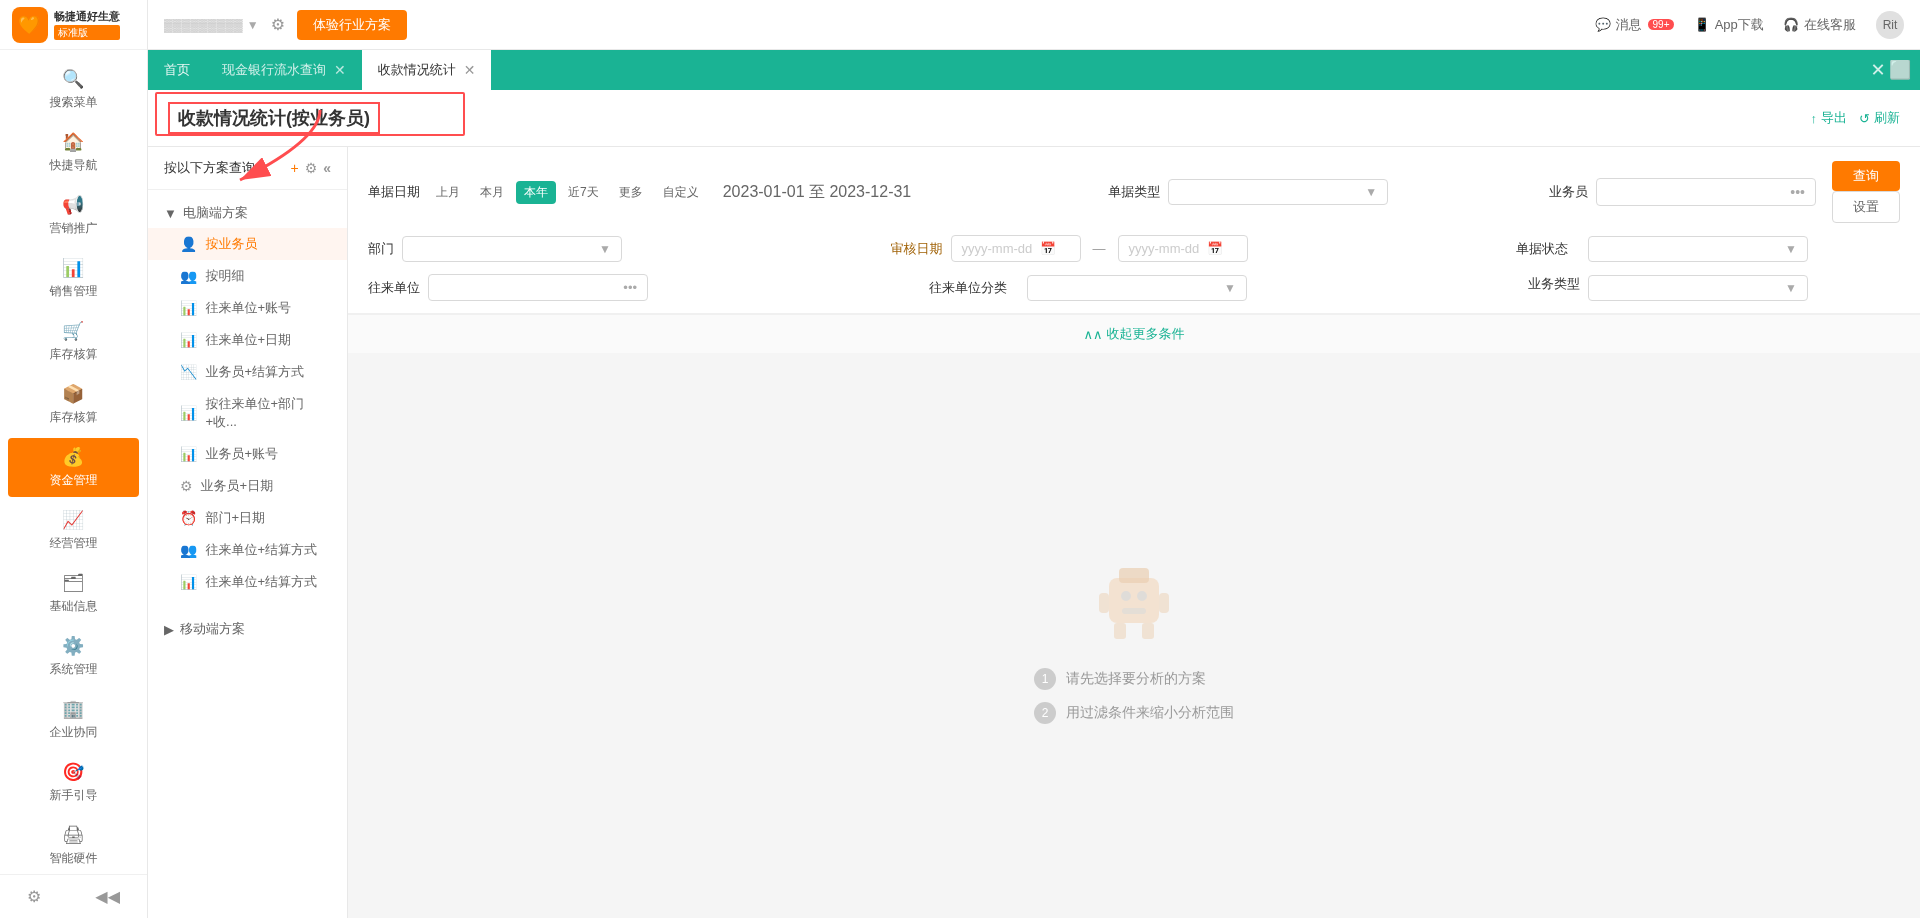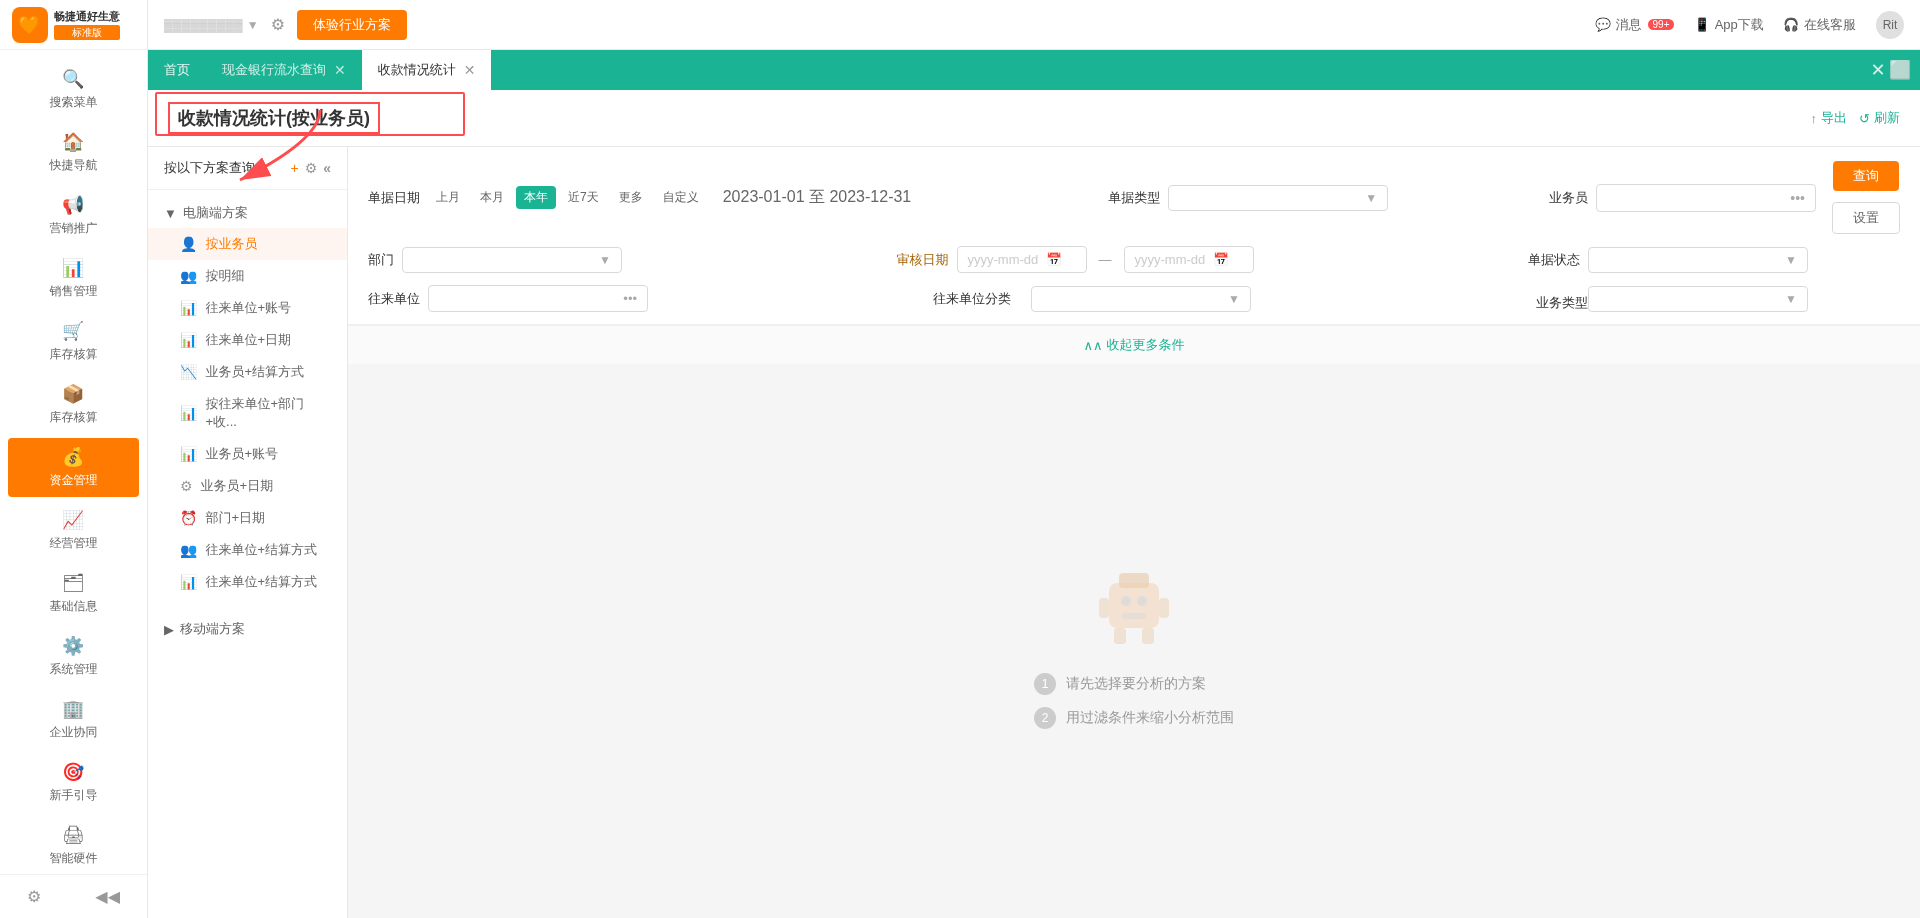--- a/index.html
+++ b/index.html
@@ -5,21 +5,21 @@
     * { box-sizing: border-box; margin: 0; padding: 0; font-family: 'Microsoft YaHei', Arial, sans-serif; }
     body { background: #f5f5f5; font-size: 13px; color: #333; overflow: hidden; }
 
     
     .app-container { display: flex; height: 918px; width: 1920px; }
 
     
     .sidebar { width: 148px; background: #fff; display: flex; flex-direction: column; border-right: 1px solid #e8e8e8; flex-shrink: 0; }
     .sidebar-logo { height: 50px; background: #fff; display: flex; align-items: center; padding: 0 12px; border-bottom: 1px solid #f0f0f0; }
     .logo-icon { width: 36px; height: 36px; background: #ff7a00; border-radius: 8px; display: flex; align-items: center; justify-content: center; color: white; font-size: 18px; font-weight: bold; }
-    .logo-text { margin-left: 6px; font-size: 11px; color: #666; line-height: 1.3; text-align: center; }
+    .logo-text { margin-left: 6px; font-size: 11px; color: #666; line-height: 1.3; }
     .logo-tag { font-size: 10px; color: #fff; background: #ff7a00; padding: 1px 4px; border-radius: 2px; margin-top: 2px; }
     .sidebar-nav { flex: 1; overflow-y: auto; padding: 8px 0; }
     .sidebar-item { display: flex; flex-direction: column; align-items: center; padding: 10px 0; cursor: pointer; color: #666; transition: color 0.2s; }
     .sidebar-item .item-icon { font-size: 18px; margin-bottom: 4px; }
     .sidebar-item .item-label { font-size: 12px; }
     .sidebar-item.active-bg { background: #ff7a00; color: white; border-radius: 4px; margin: 2px 8px; padding: 8px 0; }
     .sidebar-footer { padding: 12px 0; border-top: 1px solid #f0f0f0; display: flex; justify-content: space-around; }
     .sidebar-footer-btn { color: #999; font-size: 16px; cursor: pointer; }
 
     
@@ -354,21 +354,21 @@
             <div style="flex:1;"></div>
 
             <div style="display:flex; align-items:center; gap:8px; flex: none;">
               <span style="color:#333; font-size:13px;">业务员</span>
               <div class="select-field" style="min-width:220px;">
                 <span style="color:#ccc; font-size:12px;"></span>
                 <span style="color:#aaa; font-size:14px; cursor:pointer;">•••</span>
               </div>
             </div>
 
-            <div style="display:flex; flex-direction:column; gap:11px; margin-left:16px;align-items:center;">
+            <div style="display:flex; flex-direction:column; gap:0; margin-left:16px;">
               <button class="query-btn">查询</button>
               <button class="set-btn">设置</button>
             </div>
           </div>
 
           <div style="display:flex; align-items:center; gap:0; margin-bottom: 12px;">
             <div style="display:flex; align-items:center; gap:8px; flex: none;">
               <span style="color:#333; font-size:13px; white-space:nowrap;">部门</span>
               <div class="select-field" style="min-width:220px;">
                 <span style="color:#ccc; font-size:12px;"></span>
@@ -386,21 +386,21 @@
               </div>
               <span class="date-separator">—</span>
               <div class="date-input" style="min-width:130px;">
                 <span style="color:#ccc;">yyyy-mm-dd</span>
                 <span style="color:#aaa;">📅</span>
               </div>
             </div>
 
             <div style="flex:1;"></div>
 
-            <div style="display:flex; align-items:center; gap:8px; flex: none;">
+            <div style="display:flex; align-items:center; gap:20px; flex: none;">
               <span style="color:#333; font-size:13px;">单据状态</span>
               <div class="select-field" style="min-width:220px;">
                 <span style="color:#ccc; font-size:12px;"></span>
                 <span class="chevron">▼</span>
               </div>
             </div>
 
             <div style="margin-left:16px; width:76px;"></div>
           </div>
 
@@ -418,21 +418,21 @@
             <div style="display:flex; align-items:center; gap:20px; flex: none;">
               <span style="color:#333; font-size:13px;">往来单位分类</span>
               <div class="select-field" style="min-width:220px;">
                 <span style="color:#ccc; font-size:12px;"></span>
                 <span class="chevron">▼</span>
               </div>
             </div>
 
             <div style="flex:1;"></div>
 
-            <div style="display:flex; align-items:flex-end; gap:0; flex: none;">
+            <div style="display:flex; align-items:flex-start; gap:8px; flex: none;">
               <span style="color:#333; font-size:13px;">业务类型</span>
               <div class="select-field" style="min-width:220px;">
                 <span style="color:#ccc; font-size:12px;"></span>
                 <span class="chevron">▼</span>
               </div>
             </div>
 
             <div style="margin-left:16px; width:76px;"></div>
           </div>
 

